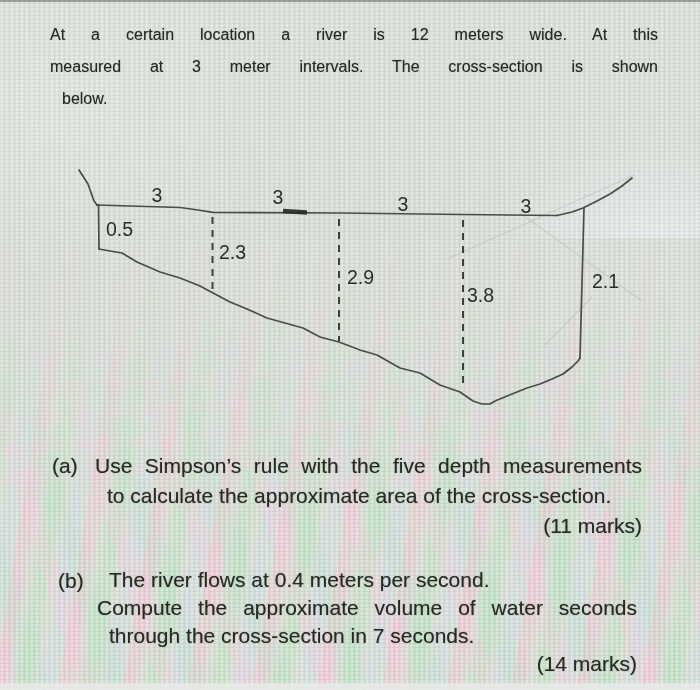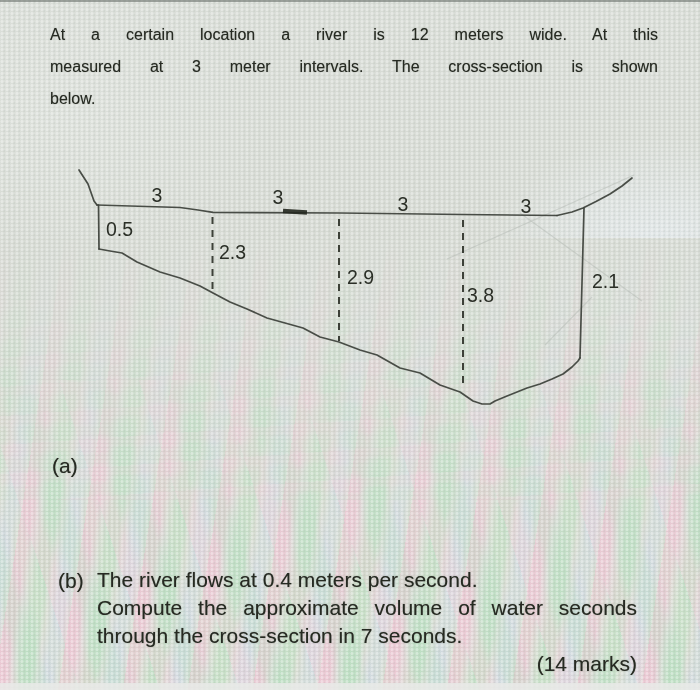--- a/index.html
+++ b/index.html
@@ -52,21 +52,21 @@
       radial-gradient(circle at 2px 1.5px, rgba(255,255,255,.7) 1px, rgba(255,255,255,0) 1.9px),
       radial-gradient(circle at 4.5px 3.5px, rgba(178,185,176,.45) .8px, rgba(178,185,176,0) 1.6px);
     background-size:5px 4px,5px 4px;
   }
   .top-edge{position:absolute;top:0;left:0;width:700px;height:2px;background:rgba(92,100,94,.55);}
   .bottom-strip{position:absolute;bottom:0;left:0;width:700px;height:7px;background:rgba(233,234,231,.85);}
 
   .txt{color:#262a22;text-shadow:0 0 1px rgba(38,43,34,.45);}
   .intro{position:absolute;left:50px;top:19px;width:608px;font-size:16px;line-height:32px;}
   .jline{text-align:justify;text-align-last:justify;white-space:nowrap;}
-  .nline{text-align:left;white-space:nowrap;}
+  .nline{text-align:left;white-space:nowrap;margin-left:12px;}
   .rline{text-align:right;white-space:nowrap;}
 
   .plabel{position:absolute;font-size:21px;line-height:30px;white-space:nowrap;}
   .pbody{position:absolute;font-size:21px;}
   #label-a{left:52px;top:451px;}
   #body-a{left:95px;top:451px;width:547px;line-height:30px;}
   #label-b{left:58px;top:566px;}
   #body-b{left:97px;top:566px;width:540px;line-height:28px;}
 
   .diagram{position:absolute;left:0;top:155px;width:700px;height:260px;}
@@ -123,20 +123,25 @@
     <text class="dnum" x="526" y="58" text-anchor="middle">3</text>
 
     <text class="dnum" x="106" y="81">0.5</text>
     <text class="dnum" x="219" y="104">2.3</text>
     <text class="dnum" x="347" y="129">2.9</text>
     <text class="dnum" x="467" y="147">3.8</text>
     <text class="dnum" x="592" y="133">2.1</text>
   </svg>
 
   <div class="plabel txt" id="label-a">(a)</div>
+  <div class="pbody txt" id="body-a">
+    <div class="jline">Use Simpson’s rule with the five depth measurements</div>
+    <div class="nline">to calculate the approximate area of the cross-section.</div>
+    <div class="rline">(11 marks)</div>
+  </div>
 
   <div class="plabel txt" id="label-b">(b)</div>
   <div class="pbody txt" id="body-b">
     <div class="nline">The river flows at 0.4 meters per second.</div>
     <div class="jline">Compute the approximate volume of water seconds</div>
     <div class="nline">through the cross-section in 7 seconds.</div>
     <div class="rline">(14 marks)</div>
   </div>
 </div>
 

